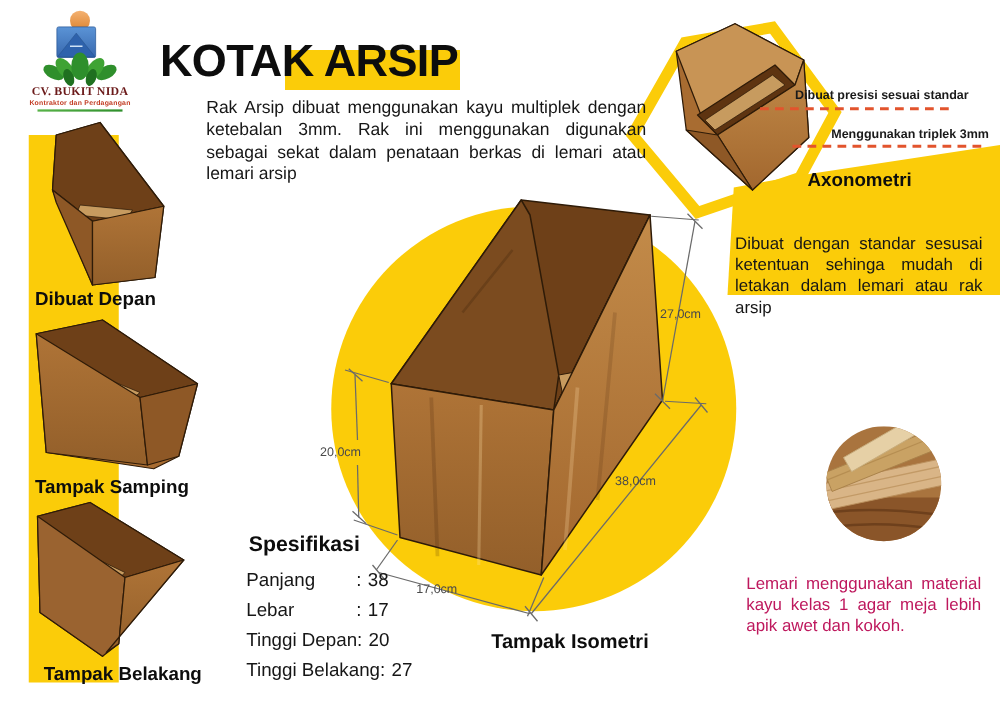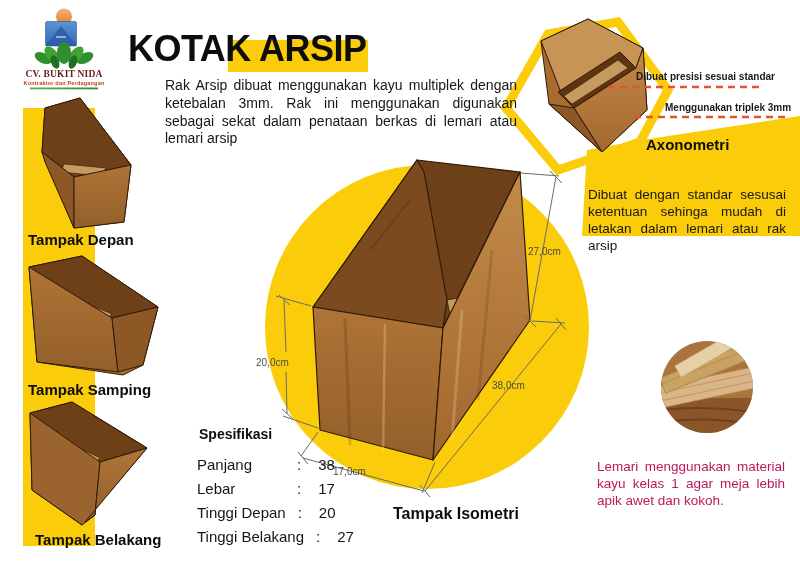--- a/index.html
+++ b/index.html
@@ -15,23 +15,23 @@
   .logo-tagline{left:22px;top:80px;width:84px;text-align:center;
     font-weight:700;font-size:5.5px;color:#C23A22;letter-spacing:.2px;}
   .page-title{left:128px;top:28px;font-size:36px;font-weight:900;letter-spacing:-.5px;color:#0d0d0d;white-space:nowrap;}
   .intro{left:165px;top:77px;width:352px;font-size:14px;line-height:1.27;text-align:justify;color:#161616;}
   .view-label{font-size:15px;font-weight:800;color:#0d0d0d;white-space:nowrap;}
   .iso-label{left:393px;top:505px;font-size:16px;font-weight:800;color:#0d0d0d;}
   .dim{font-size:10px;color:#4a4a4a;white-space:nowrap;}
   .callout{font-size:10px;font-weight:600;color:#1a1a1a;white-space:nowrap;}
   .axon-title{left:646px;top:136px;font-size:15px;font-weight:800;color:#0d0d0d;}
   .axon-body{left:588px;top:155px;width:198px;font-size:13.5px;line-height:1.25;text-align:justify;color:#161616;margin-top:32px;}
-  .spec-title{left:199px;top:426px;font-size:14px;font-weight:800;color:#0d0d0d;}
+  .spec-title{left:199px;top:426px;font-size:17px;font-weight:800;color:#0d0d0d;}
   .spec-rows{left:197px;top:452px;width:200px;font-size:15px;color:#161616;}
-  .spec-row{display:flex;height:24px;align-items:center;gap:12px;}
+  .spec-row{display:flex;height:24px;align-items:center;}
   .spec-label{min-width:88px;display:inline-block;}
   .spec-colon{margin:0 5px 0 0;}
   .mat-title{left:597px;top:437px;font-size:16px;font-weight:800;color:#0d0d0d;}
   .mat-body{left:597px;top:459px;width:188px;font-size:13.5px;line-height:1.25;text-align:justify;color:#be185d;}
 </style>
 </head>
 <body>
 
 <div class="page">
 
@@ -184,21 +184,21 @@
       <rect x="30" y="87.5" width="68" height="1.8" fill="url(#gGreen)"></rect>
     </g>
   </svg>
 
   <div class="txt logo-company">CV. BUKIT NIDA</div>
   <div class="txt logo-tagline">Kontraktor dan Perdagangan</div>
 
   <div class="txt page-title">KOTAK ARSIP</div>
   <div class="txt intro">Rak Arsip dibuat menggunakan kayu multiplek dengan ketebalan 3mm. Rak ini menggunakan digunakan sebagai sekat dalam penataan berkas di lemari atau lemari arsip</div>
 
-  <div class="txt view-label" style="left:28px;top:231px;">Tampak Depan</div>
+  <div class="txt view-label" style="left:28px;top:231px;">Dibuat Depan</div>
   <div class="txt view-label" style="left:35px;top:531px;">Tampak Belakang</div>
   <div class="txt view-label" style="left:28px;top:381px;">Tampak Samping</div>
   <div class="txt iso-label">Tampak Isometri</div>
 
   <div class="txt dim" style="left:528px;top:246px;">27,0cm</div>
   <div class="txt dim" style="left:256px;top:357px;">20,0cm</div>
   <div class="txt dim" style="left:492px;top:380px;">38,0cm</div>
   <div class="txt dim" style="left:333px;top:466px;">17,0cm</div>
 
   <div class="txt callout" style="left:636px;top:71px;">Dibuat presisi sesuai standar</div>

